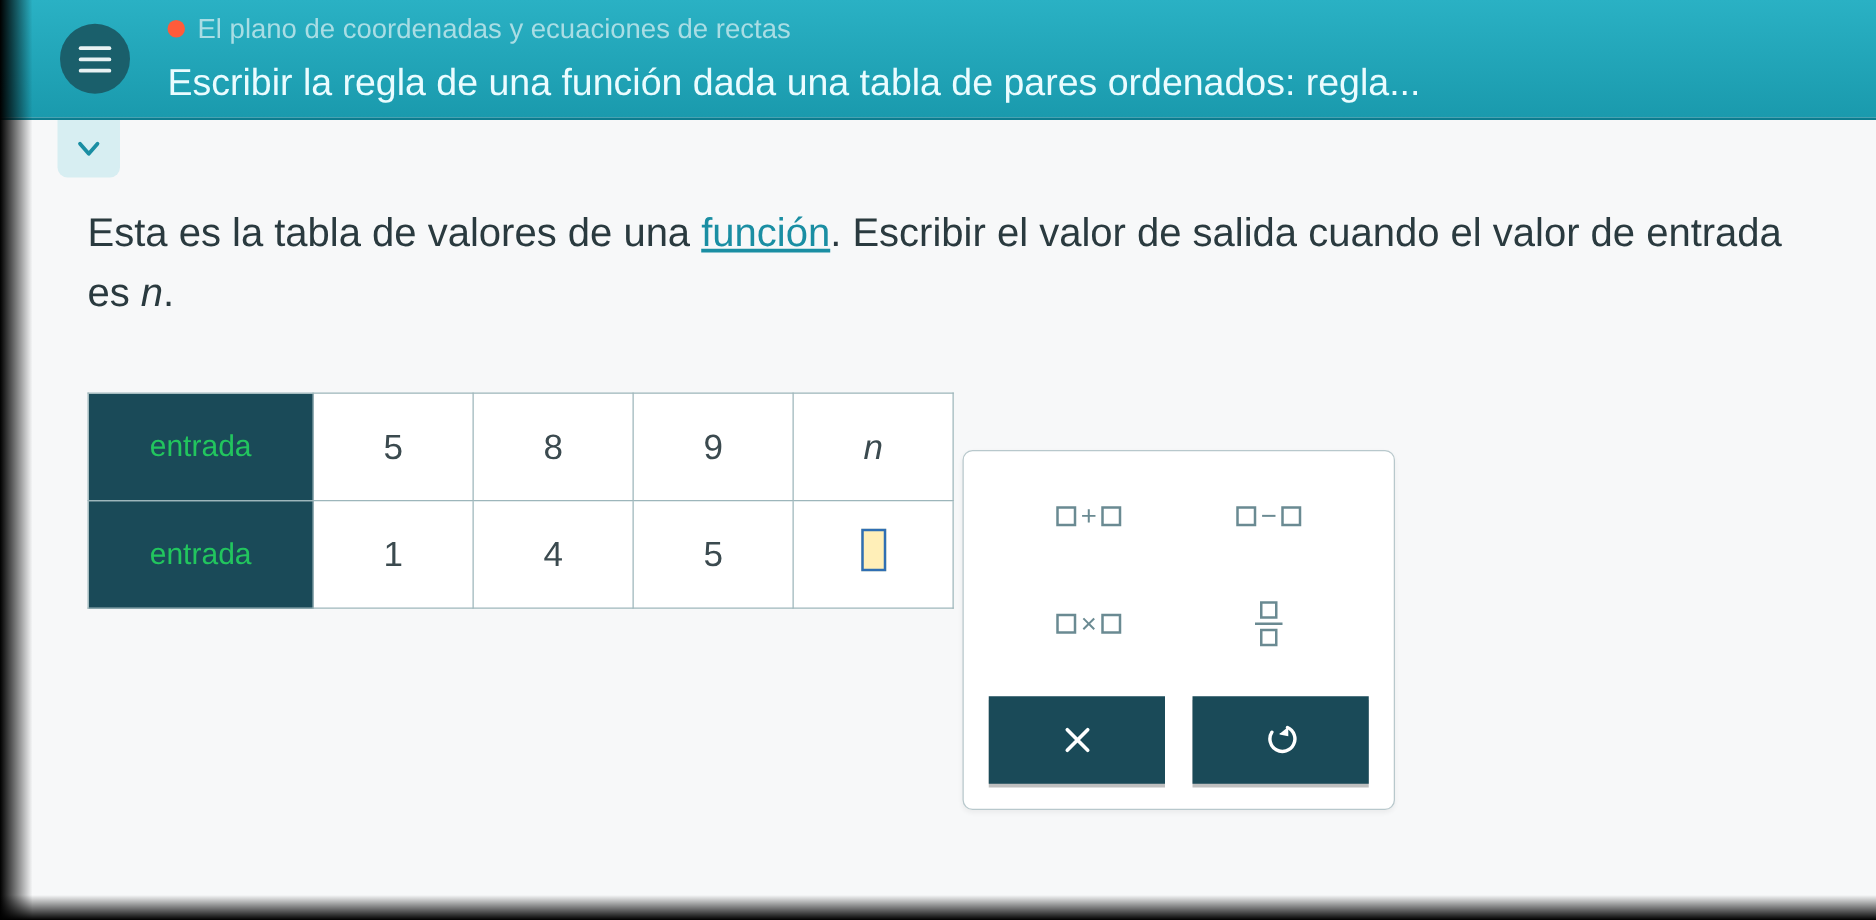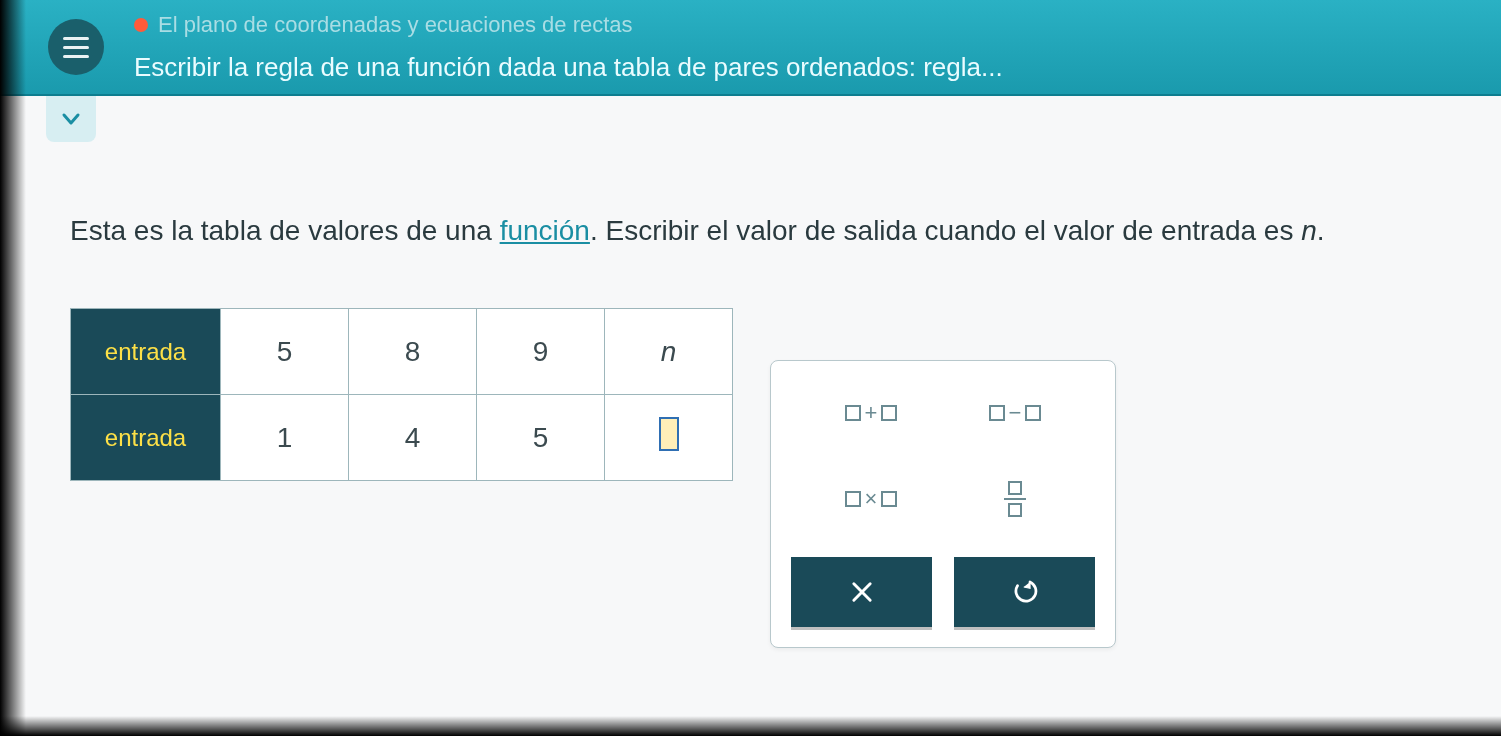--- a/index.html
+++ b/index.html
@@ -38,40 +38,40 @@
       margin-right: 30px;
       flex-shrink: 0;
     }
     .menu-btn .bar { width: 26px; height: 3px; background: #e9f2f3; border-radius: 2px; }
     .header-texts { display: flex; flex-direction: column; gap: 14px; }
     .breadcrumb {
       display: flex; align-items: center; gap: 10px;
       color: #a9dde4; font-size: 22px; font-weight: 400;
     }
     .dot { width: 14px; height: 14px; border-radius: 50%; background: #ff5b3a; display: inline-block; }
-    .title { color: #eafcff; font-size: 26px; font-weight: 400; }
+    .title { color: #eafcff; font-size: 30px; font-weight: 400; }
 
     
     .content {
       padding: 0 70px 30px 70px;
       background: #f7f8f9;
       height: calc(100% - 96px);
       position: relative;
     }
     .collapse-tab {
       width: 50px; height: 46px;
       background: #d7eef2;
       border-radius: 0 0 8px 8px;
       display: flex; align-items: center; justify-content: center;
       margin-left: -24px;
       cursor: pointer;
     }
     .prompt {
-      margin-top: 68px;
-      font-size: 28px;
+      margin-top: 20px;
+      font-size: 32px;
       color: #2a3a3f;
       line-height: 1.5;
     }
     .prompt .link { color: #1a8ea3; text-decoration: underline; cursor: pointer; }
     .prompt .italic { font-style: italic; }
 
     
     .ftable {
       margin-top: 56px;
       border-collapse: collapse;
@@ -82,24 +82,24 @@
       width: 128px;
       height: 86px;
       text-align: center;
       font-size: 28px;
       color: #3b4a4f;
       font-weight: 400;
       background: #fff;
     }
     .ftable th {
       background: #1a4a58;
-      color: #fde047;
+      color: #22c55e;
       font-weight: 500;
       font-size: 24px;
-      width: 150px;
+      width: 180px;
     }
     .ftable .n { font-style: italic; }
     .answer-box {
       display: inline-block;
       width: 20px; height: 34px;
       border: 2px solid #2f6fb3;
       background: #ffefb8;
     }
 
     

